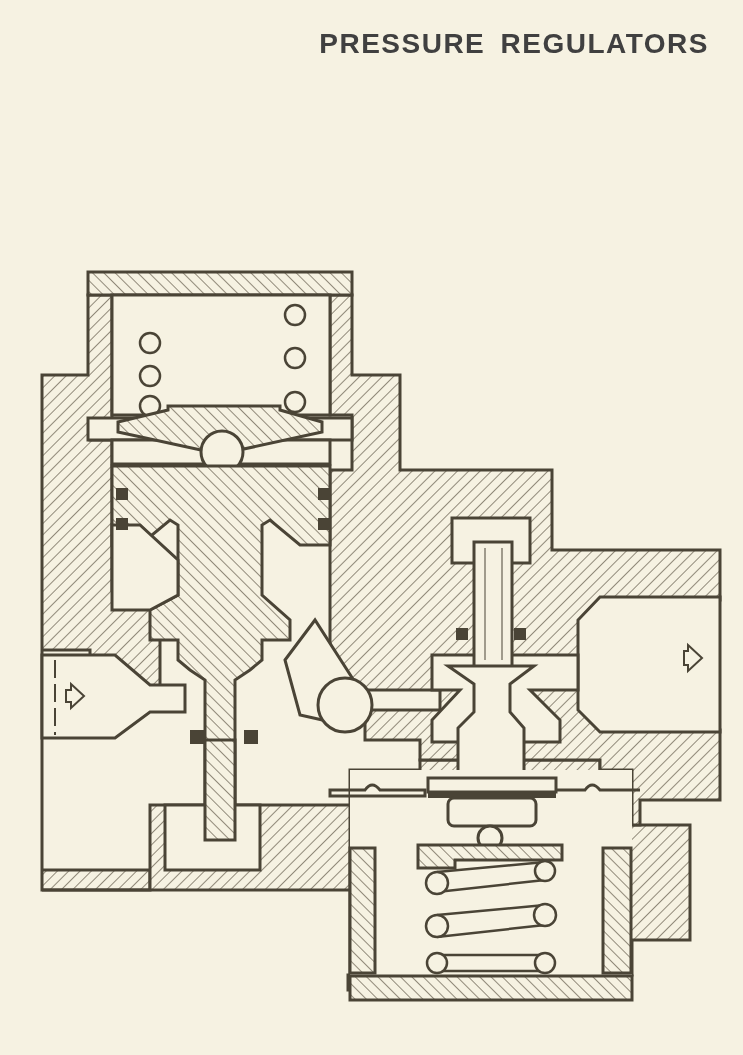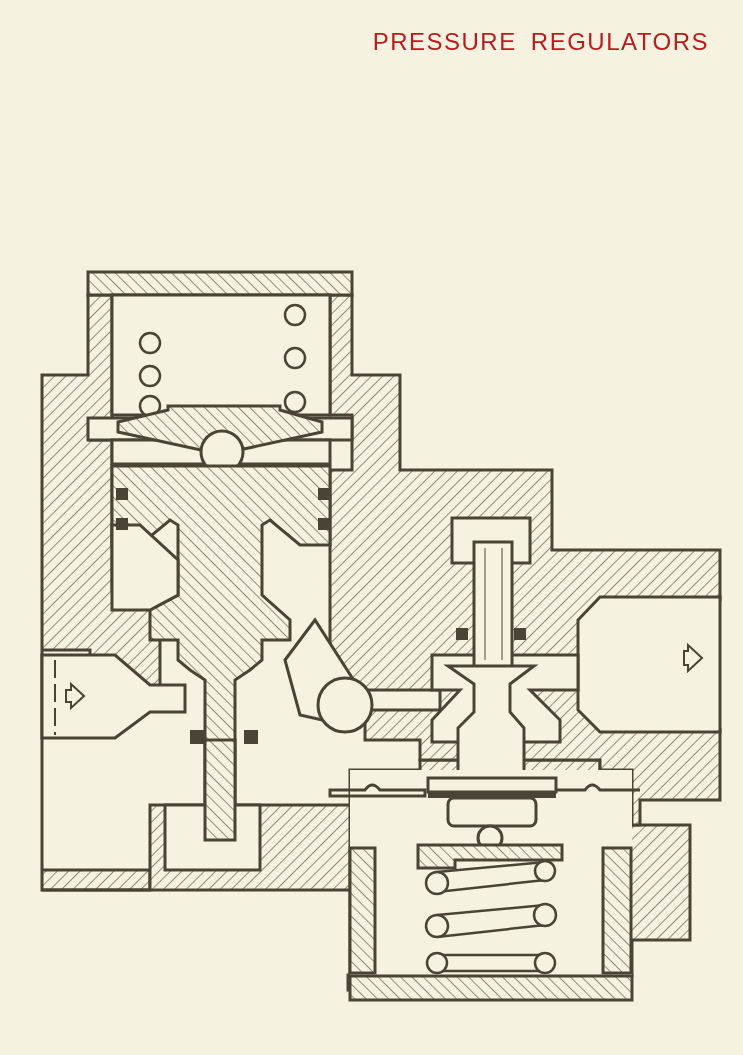--- a/index.html
+++ b/index.html
@@ -1,17 +1,17 @@
 <!DOCTYPE html>
 <html><head>
 <meta charset="utf-8">
 <style>
   html, body { margin:0; padding:0; }
   body { width:743px; height:1055px; background:#f6f2e2; position:relative; overflow:hidden; }
-  .header { position:absolute; right:34px; top:28px; font-family:"Liberation Sans", sans-serif; font-size:24px; letter-spacing:1.5px; color:#b91c1c; word-spacing:6px; }
+  .header { position:absolute; right:34px; top:28px; font-family:"Liberation Sans", sans-serif; font-size:28px; letter-spacing:1.5px; color:#404040; word-spacing:6px;font-weight:bold; }
   svg.diagram { position:absolute; left:0; top:0; }
 </style>
 </head>
 <body>
 
 <div class="header">PRESSURE REGULATORS</div>
 
 <svg class="diagram" width="743" height="1055" viewBox="0 0 743 1055">
   <defs>
     <pattern id="hatchR" patternUnits="userSpaceOnUse" width="8" height="8" patternTransform="rotate(-45)">

